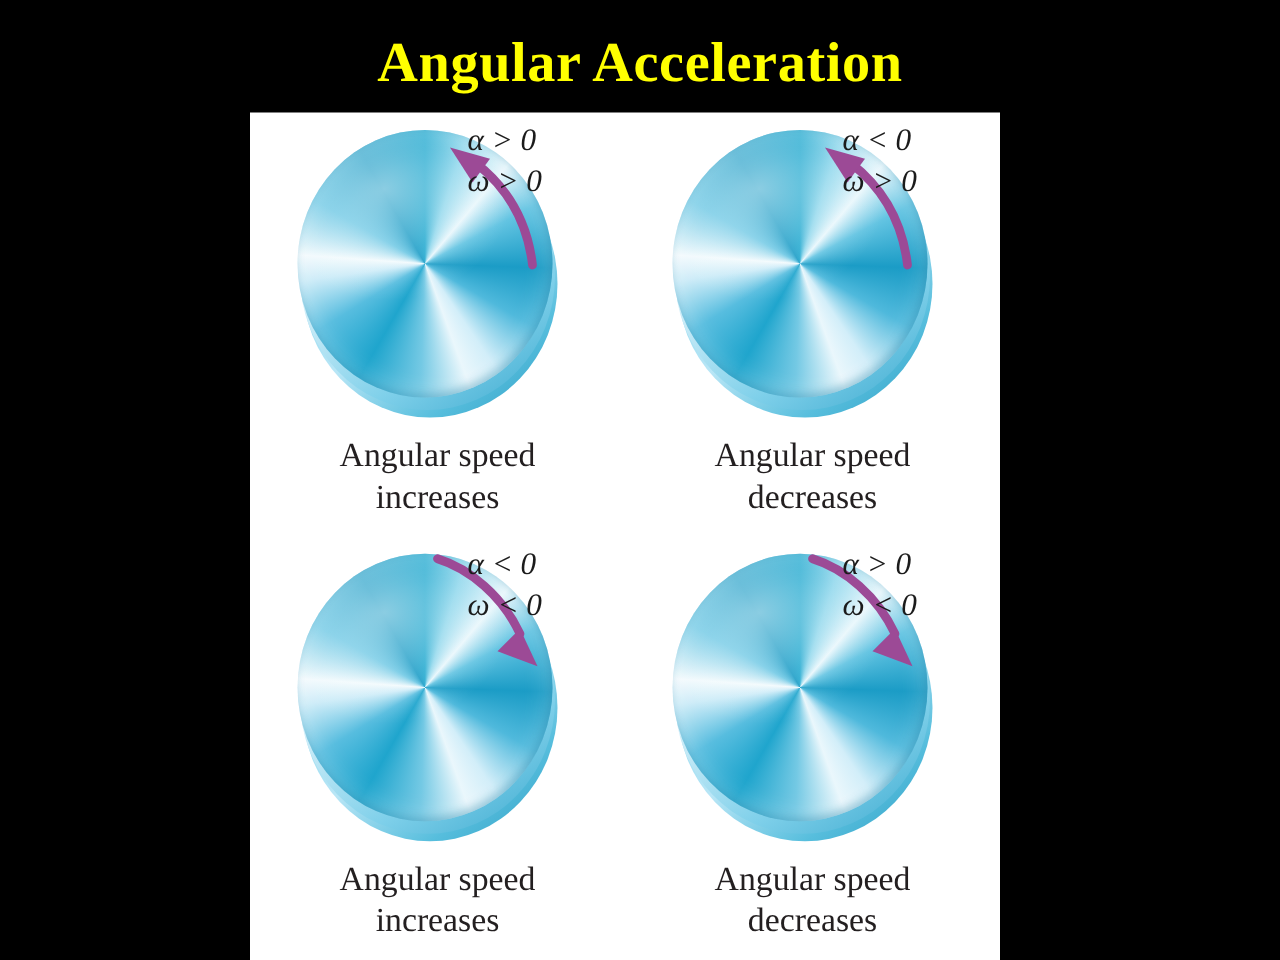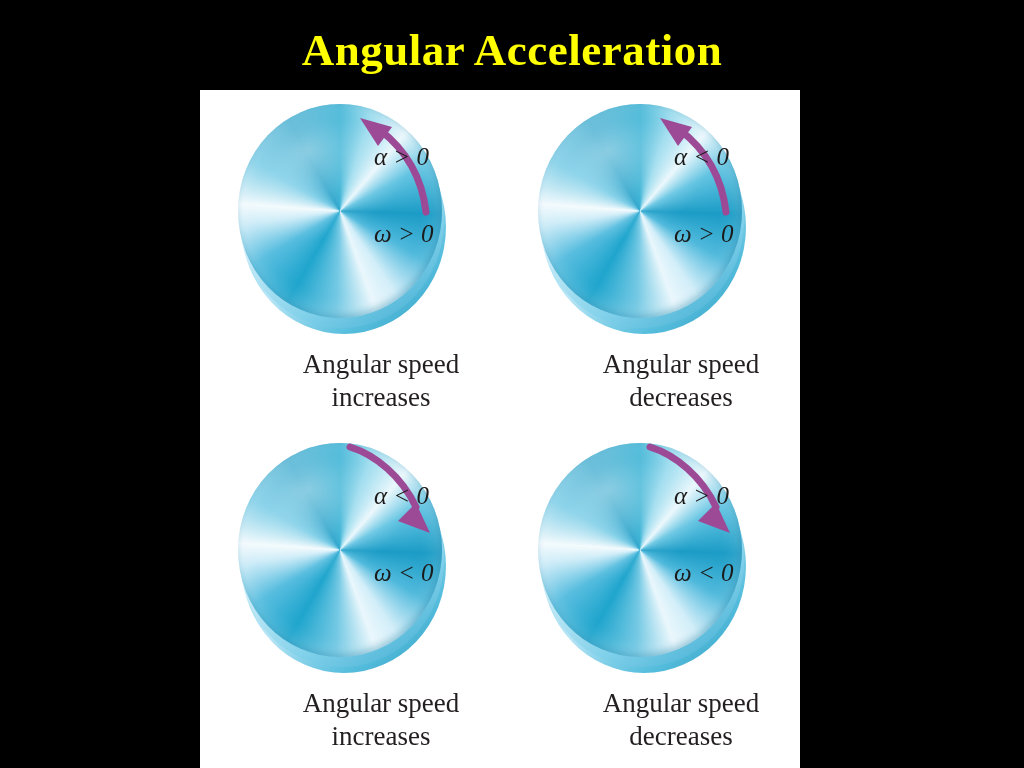--- a/index.html
+++ b/index.html
@@ -148,33 +148,32 @@
     right: 14px;
     top: 6px;
     text-align: left;
     color: #1b1b1b;
     font-family: "Liberation Serif", "DejaVu Serif", serif;
     font-style: italic;
     font-size: 25px;
     line-height: 1.32;
     width: 112px;
   }
-  .formula .fline { white-space: nowrap; margin-top: 44px; }
+  .formula .fline { white-space: nowrap; }
 
   .caption {
     position: absolute;
     left: 0;
     top: 258px;
     width: 300px;
     text-align: center;
     color: #231f20;
     font-family: "Liberation Serif", "DejaVu Serif", serif;
     font-size: 27px;
     line-height: 1.24;
-    margin-left: 31px;
   }
   .caption .cl { display: block; }
 </style>
 </head>
 <body>
 
 <div class="slide">
 
   <div class="slide-title">Angular Acceleration</div>
 

